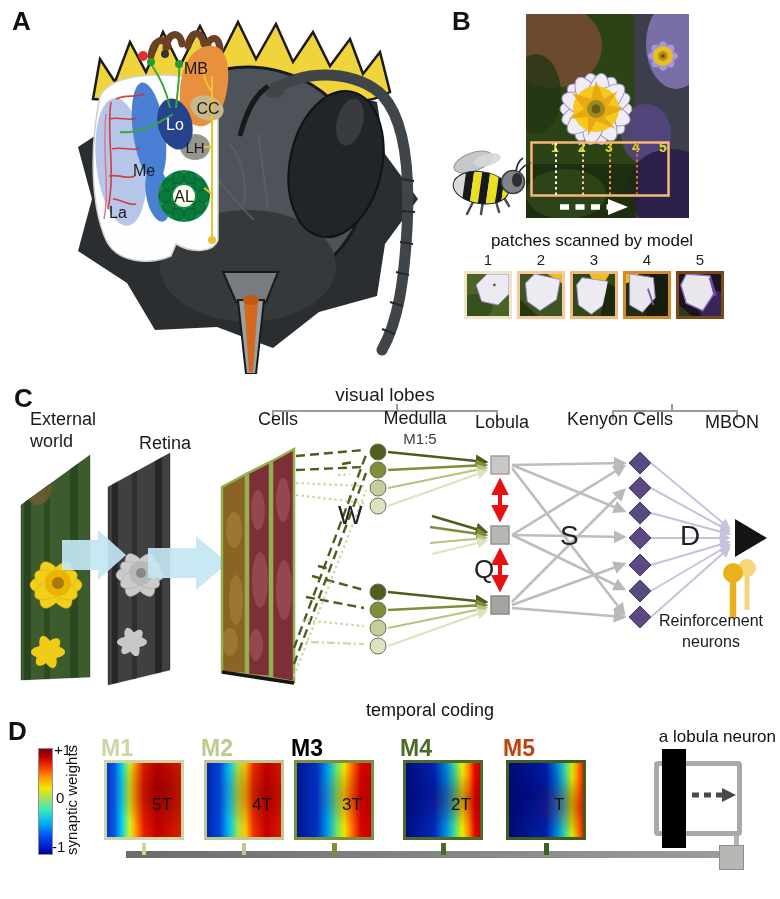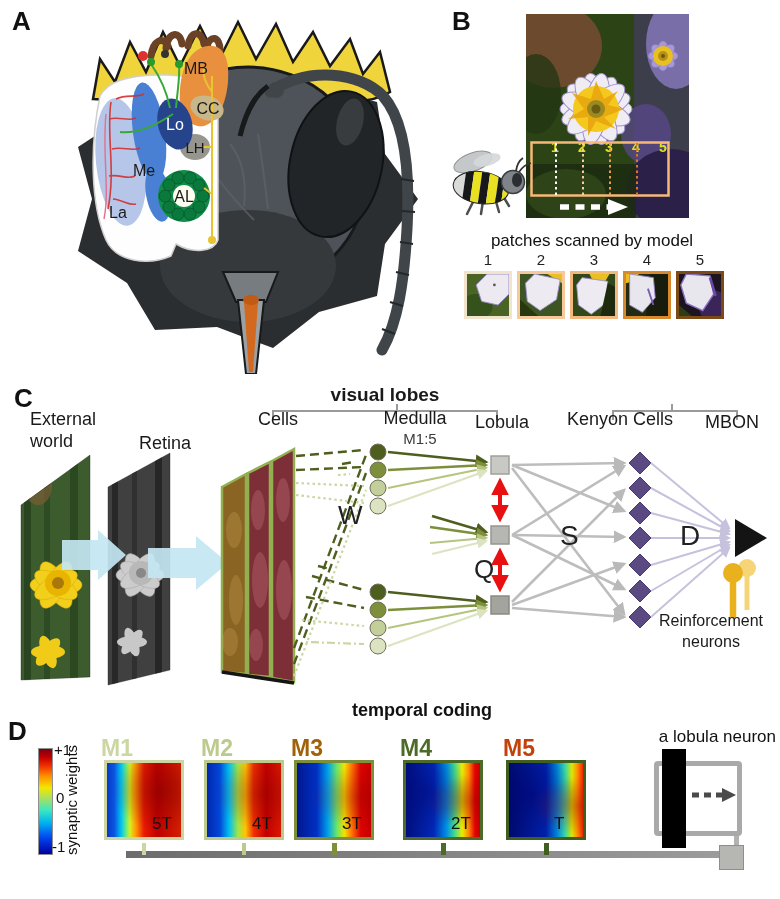--- a/index.html
+++ b/index.html
@@ -1,59 +1,59 @@
 <!DOCTYPE html>
 <html><head>
 <meta charset="utf-8">
 <style>
   html,body{margin:0;padding:0;background:#fff;}
   #root{position:relative;width:780px;height:899px;background:#fff;overflow:hidden;
         font-family:"Liberation Sans",sans-serif;color:#1a1a1a;}
   .abs{position:absolute;}
   .panel-letter{font-size:26px;font-weight:bold;color:#111;}
   .lbl{font-size:18px;color:#1a1a1a;white-space:nowrap;}
-  .lbl-b{font-weight:bold;font-size:19px;}
+  .lbl-b{font-weight:normal;font-size:19px;}
   .ctr{text-align:center;}
   .bigvar{font-size:26px;color:#222;}
   
   .patch{position:absolute;top:271px;width:42px;height:42px;border:3px solid #ccc;background:#333;}
   .patch svg{display:block;}
   .patch-num{position:absolute;top:251px;width:48px;text-align:center;font-size:15px;color:#222;}
   
   .colorbar{position:absolute;left:38px;top:748px;width:13px;height:105px;border:1px solid #909090;
     background:linear-gradient(180deg,#7a0010 0%,#c40000 8%,#f03000 16%,#ff9000 26%,#f2e800 37%,
       #a8e060 47%,#3ce8c0 58%,#00b4f0 70%,#0048f0 84%,#0000a2 100%);}
   .cb-tick{position:absolute;font-size:15px;color:#111;}
   .cb-axis{position:absolute;left:63px;top:744px;width:20px;height:112px;writing-mode:vertical-rl;
     transform:rotate(180deg);font-size:15px;color:#111;text-align:center;}
   .dmap{position:absolute;top:760px;width:80px;height:80px;border:3px solid #888;box-sizing:border-box;}
   .dmap-label{position:absolute;top:735px;width:86px;text-align:left;font-size:23px;font-weight:bold;}
   .dstem{position:absolute;top:843px;width:4px;height:12px;background:#888;}
-  .dtime{position:absolute;top:814px;font-size:17px;color:#111;}
+  .dtime{position:absolute;top:795px;font-size:17px;color:#111;}
   .m1{background:radial-gradient(ellipse at 72% 38%,rgba(125,0,0,.55),rgba(0,0,0,0) 62%),
       linear-gradient(90deg,#0838c8 0%,#0a55e0 10%,#00c2f0 19%,#57e890 25%,#d8f020 31%,#ff9800 39%,#ea1c00 50%,#c00000 68%,#d42000 100%);}
   .m2{background:radial-gradient(ellipse at 76% 42%,rgba(135,0,0,.45),rgba(0,0,0,0) 60%),
       linear-gradient(90deg,#0028b0 0%,#0345d8 17%,#00c0f0 30%,#a0e646 42%,#ffc400 52%,#f23000 63%,#c40000 80%,#d81800 100%);}
   .m3{background:radial-gradient(ellipse at 86% 46%,rgba(150,0,0,.4),rgba(0,0,0,0) 55%),
       linear-gradient(90deg,#001890 0%,#0030c4 27%,#00a2e8 42%,#6ae668 54%,#f2e200 64%,#ff7400 74%,#dc0400 86%,#c40000 100%);}
   .m4{background:radial-gradient(ellipse at 94% 52%,rgba(150,0,0,.42),rgba(0,0,0,0) 50%),
       radial-gradient(ellipse at 28% 40%,rgba(0,0,110,.4),rgba(0,0,0,0) 60%),
       linear-gradient(90deg,#000e7e 0%,#0228b8 38%,#0092e2 55%,#44dc8c 66%,#ecec00 76%,#ff8400 85%,#e40400 93%,#c40000 100%);}
   .m5{background:radial-gradient(ellipse at 97% 58%,rgba(160,20,0,.45),rgba(0,0,0,0) 48%),
       radial-gradient(ellipse at 30% 42%,rgba(0,0,110,.45),rgba(0,0,0,0) 62%),
       linear-gradient(90deg,#000a70 0%,#0020aa 50%,#0084da 65%,#38d8a4 76%,#d8e800 85%,#ff9200 92%,#f22400 100%);}
   .timeline{position:absolute;left:126px;top:851px;width:602px;height:7px;
     background:linear-gradient(90deg,#6c6c6c,#9c9c9c);}
   .endsquare{position:absolute;left:719px;top:845px;width:23px;height:23px;background:#b6b6b3;border:1px solid #8e8e8a;}
   .neuronbox{position:absolute;left:654px;top:761px;width:88px;height:75px;border:5px solid #a9a9a9;
     border-radius:4px;background:#fff;box-sizing:border-box;}
   .neuronbar{position:absolute;left:662px;top:749px;width:24px;height:99px;background:#000;}
   .connector{position:absolute;left:734px;top:834px;width:5px;height:17px;background:#b2b2b0;}
   .neuron-label{position:absolute;left:608px;top:727px;width:168px;text-align:right;font-size:17px;color:#111;}
-  .dtitle{position:absolute;left:312px;top:700px;width:220px;text-align:center;font-size:18px;font-weight:bold;color:#111;}
+  .dtitle{position:absolute;left:320px;top:700px;width:220px;text-align:center;font-size:18px;font-weight:normal;color:#111;}
 </style>
 </head>
 <body>
 
 <div id="root">
 
   <div class="abs panel-letter" style="left:12px;top:6px;">A</div>
   <svg class="abs" style="left:8px;top:4px;" width="430" height="370" viewBox="0 0 430 370">
 
     <path fill="#2b2e30" d="M410,195 L377,240 L369,292 L311,308 L265,344 L209,323 L147,326 L119,279 L70,247 L84,195 L70,143 L119,111 L147,64 L209,67 L265,46 L311,82 L369,98 L377,150 Z"></path>
@@ -535,21 +535,21 @@
   <div class="abs panel-letter" style="left:8px;top:716px;">D</div>
 
   <div class="colorbar"></div>
   <div class="cb-tick" style="left:54px;top:741px;">+1</div>
   <div class="cb-tick" style="left:56px;top:789px;">0</div>
   <div class="cb-tick" style="left:52px;top:838px;">-1</div>
   <div class="cb-axis">synaptic weights</div>
 
   <div class="dmap-label" style="left: 101px; color: rgb(204, 214, 162);">M1</div>
   <div class="dmap-label" style="left: 201px; color: rgb(188, 202, 142);">M2</div>
-  <div class="dmap-label" style="left: 291px; color: #a16207;">M3</div>
+  <div class="dmap-label" style="left: 291px; color: #000000;">M3</div>
   <div class="dmap-label" style="left: 400px; color: rgb(77, 107, 40);">M4</div>
   <div class="dmap-label" style="left: 503px; color: #c2410c;">M5</div>
 
   <div class="dmap m1" style="left: 104px; border-color: rgb(204, 214, 162);"></div>
   <div class="dmap m2" style="left: 204px; border-color: rgb(188, 202, 142);"></div>
   <div class="dmap m3" style="left: 294px; border-color: rgb(125, 143, 58);"></div>
   <div class="dmap m4" style="left: 403px; border-color: rgb(77, 107, 40);"></div>
   <div class="dmap m5" style="left: 506px; border-color: rgb(63, 94, 31);"></div>
 
   <div class="timeline"></div>

